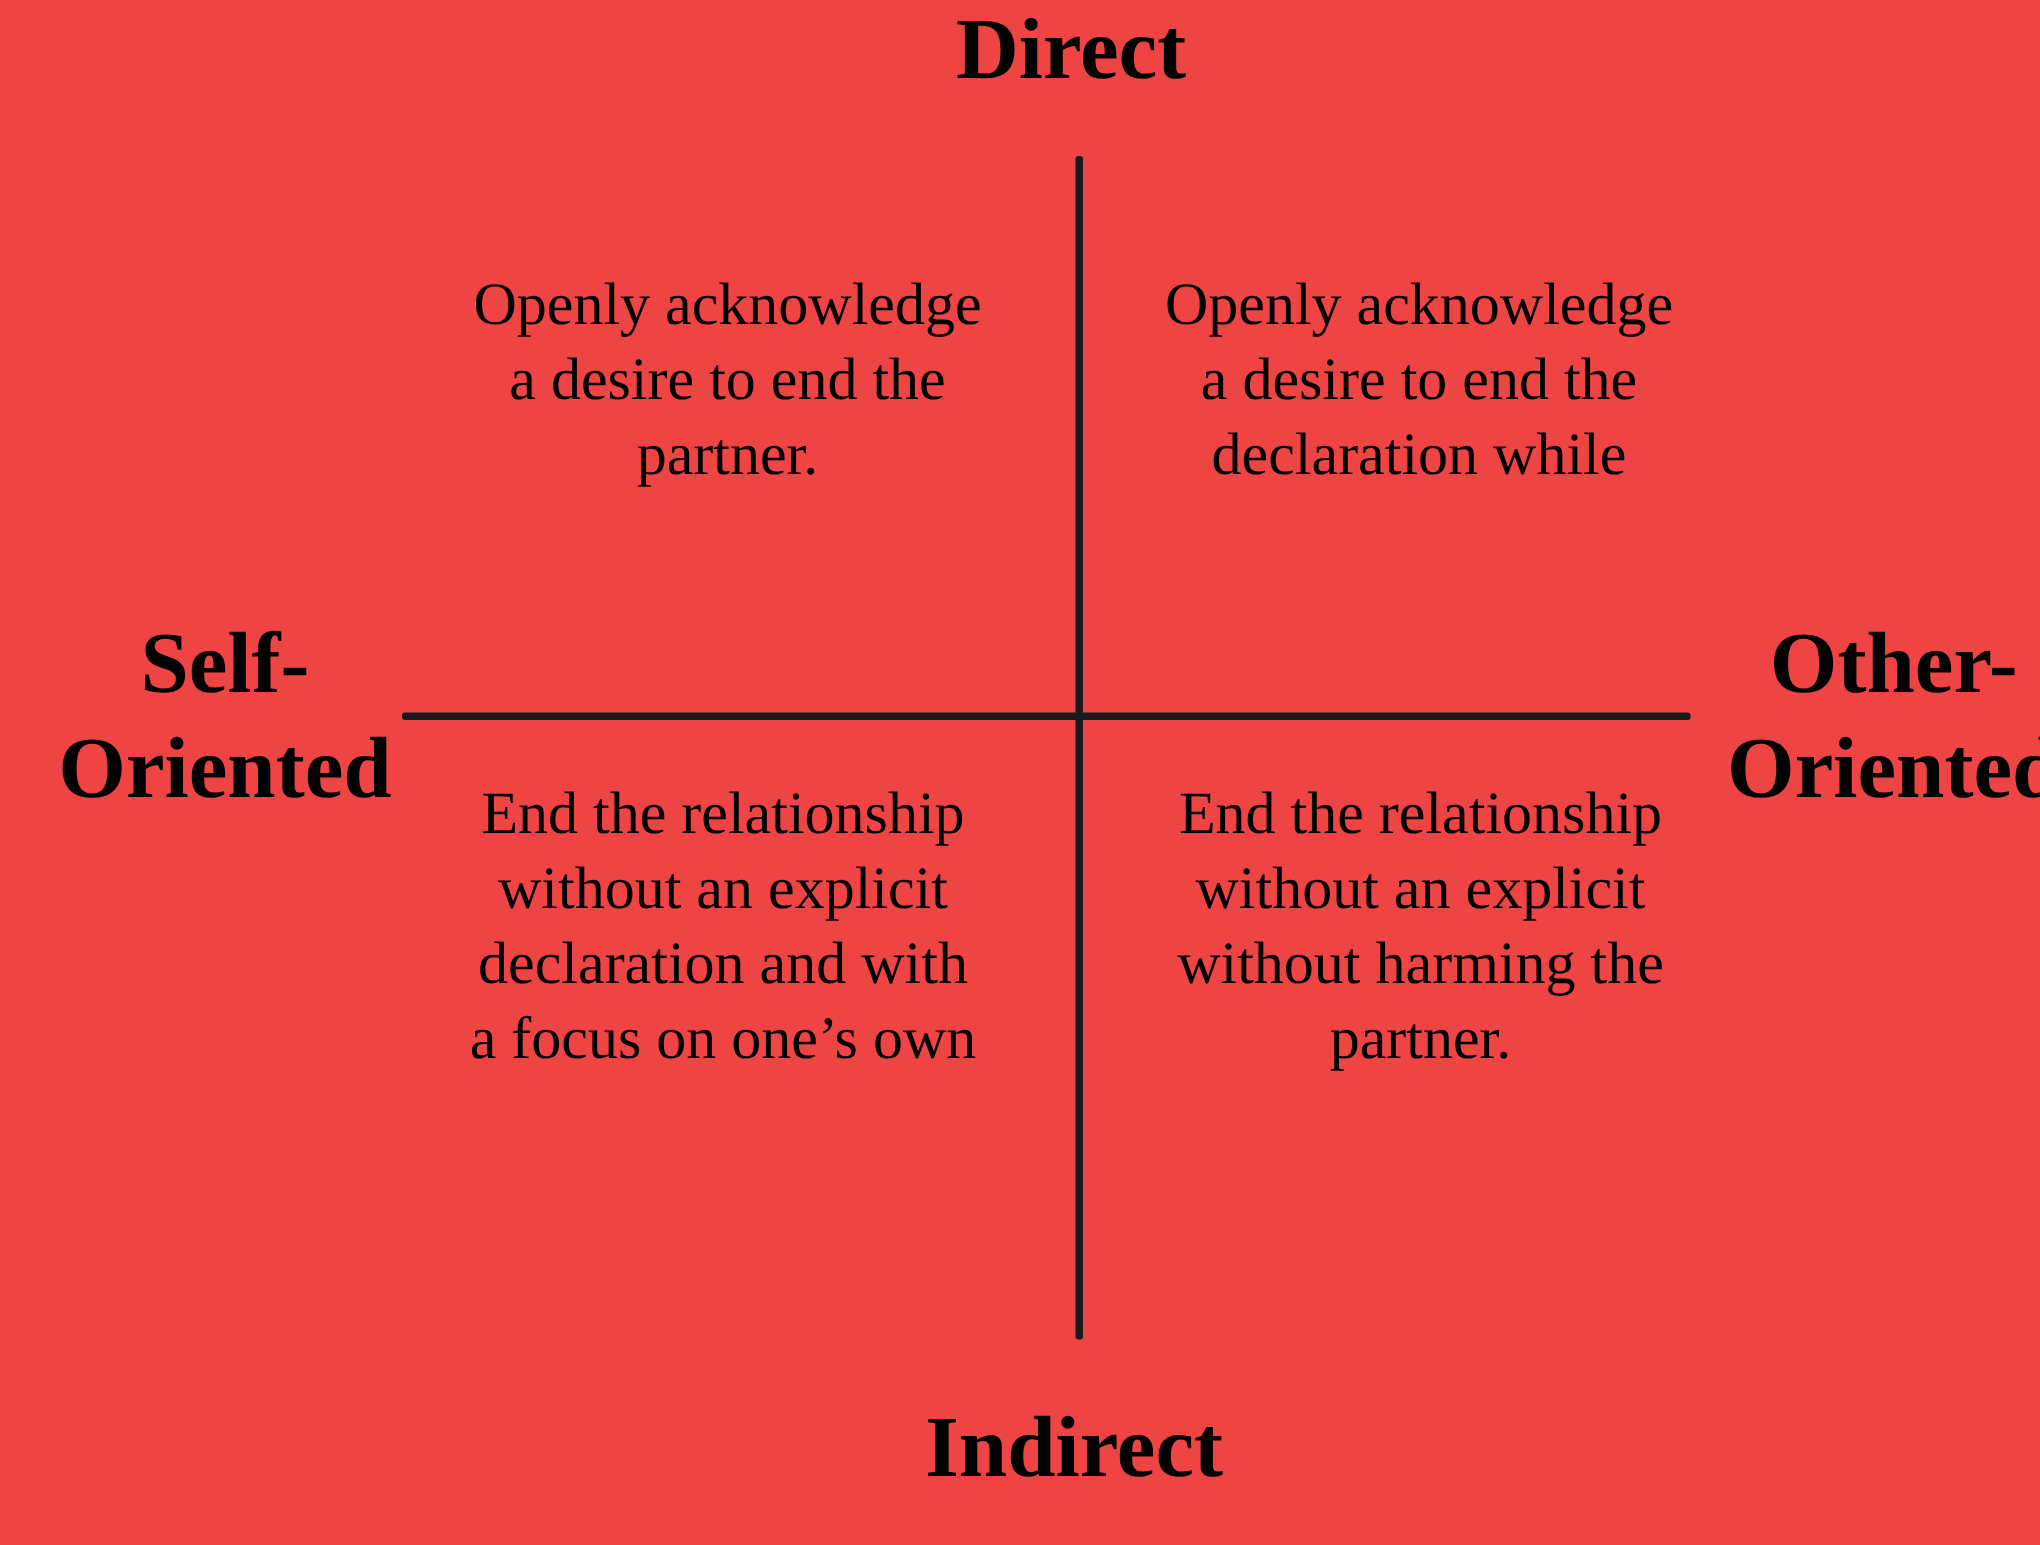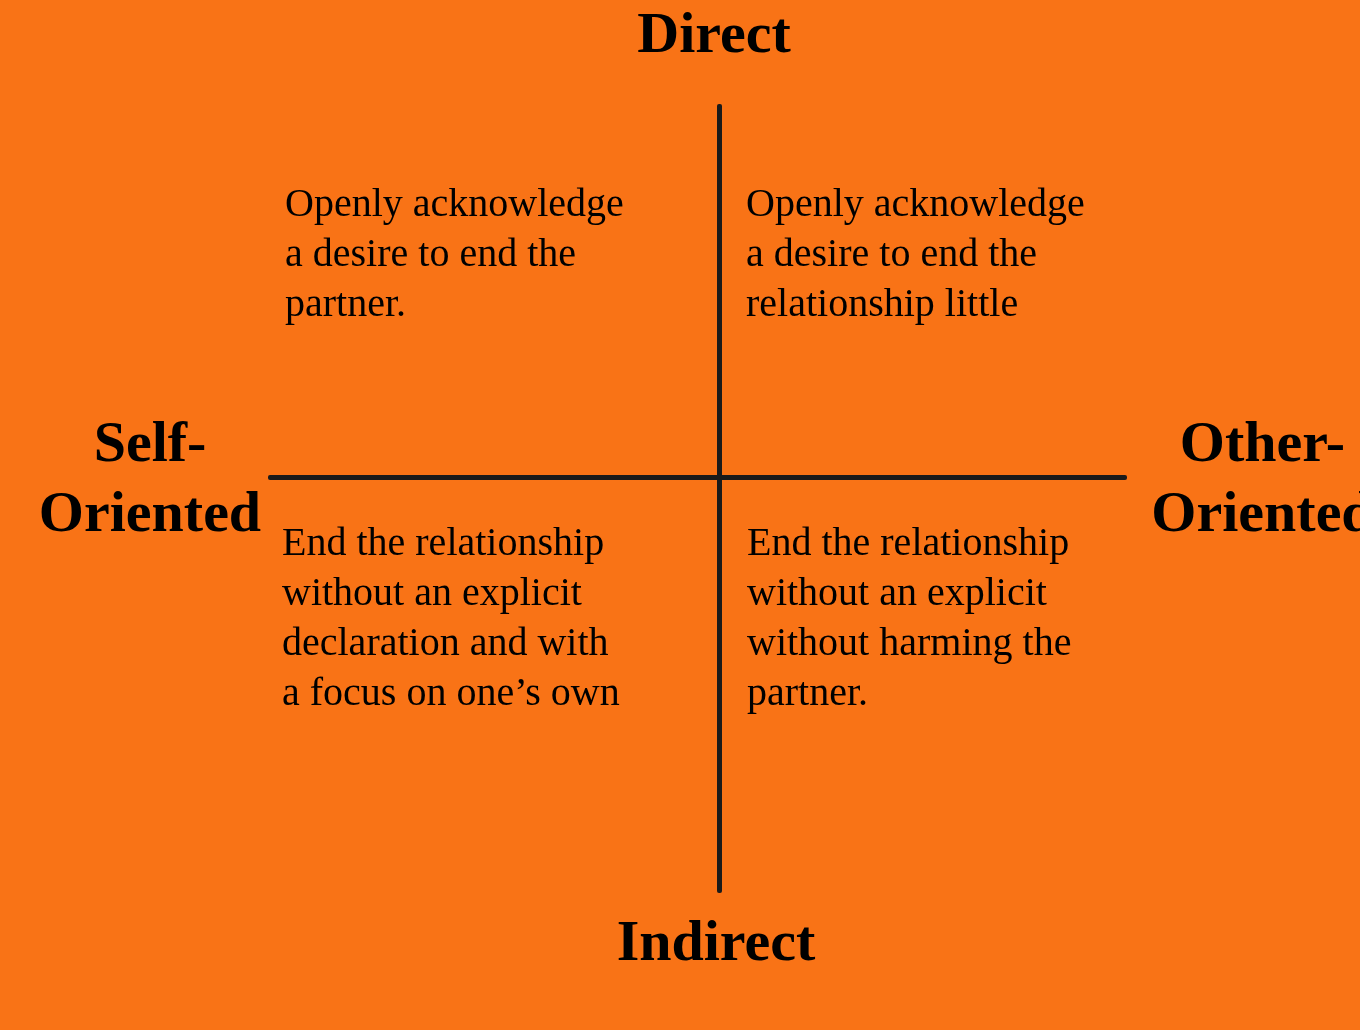--- a/index.html
+++ b/index.html
@@ -4,21 +4,21 @@
 <style>
   html, body {
     margin: 0;
     padding: 0;
     background: #ffffff;
   }
   .figure {
     position: relative;
     width: 1360px;
     height: 1030px;
-    background: #f97316;
+    background: #ef4444;
     overflow: hidden;
     font-family: "Liberation Serif", "DejaVu Serif", serif;
     color: #000000;
   }
   .axis-line {
     position: absolute;
     background: #1a1a1a;
     border-radius: 2px;
   }
   .v-line {
@@ -43,21 +43,21 @@
   }
   .label-top {
     left: 564px;
     top: 0px;
     width: 300px;
     text-align: center;
     line-height: 66px;
   }
   .label-bottom {
     left: 566px;
-    top: 908px;
+    top: 932px;
     width: 300px;
     text-align: center;
     line-height: 66px;
   }
   .label-left {
     left: 20px;
     top: 407px;
     width: 260px;
     text-align: center;
   }
@@ -65,21 +65,21 @@
     left: 1140px;
     top: 407px;
     width: 245px;
     text-align: center;
   }
   .quadrant-text {
     position: absolute;
     width: 400px;
     font-size: 40px;
     line-height: 50px;
-    text-align: left;
+    text-align: center;
     white-space: nowrap;
   }
   .q-tl { left: 285px; top: 178px; }
   .q-tr { left: 746px; top: 178px; }
   .q-bl { left: 282px; top: 517px; }
   .q-br { left: 747px; top: 517px; }
 </style>
 </head>
 <body>
 
@@ -104,21 +104,21 @@
 
   <div class="quadrant-text q-tl">
     <div>Openly acknowledge</div>
     <div>a desire to end the</div>
     <div>partner.</div>
   </div>
 
   <div class="quadrant-text q-tr">
     <div>Openly acknowledge</div>
     <div>a desire to end the</div>
-    <div>relationship little</div>
+    <div>declaration while</div>
   </div>
 
   <div class="quadrant-text q-bl">
     <div>End the relationship</div>
     <div>without an explicit</div>
     <div>declaration and with</div>
     <div>a focus on one’s own</div>
   </div>
 
   <div class="quadrant-text q-br">

